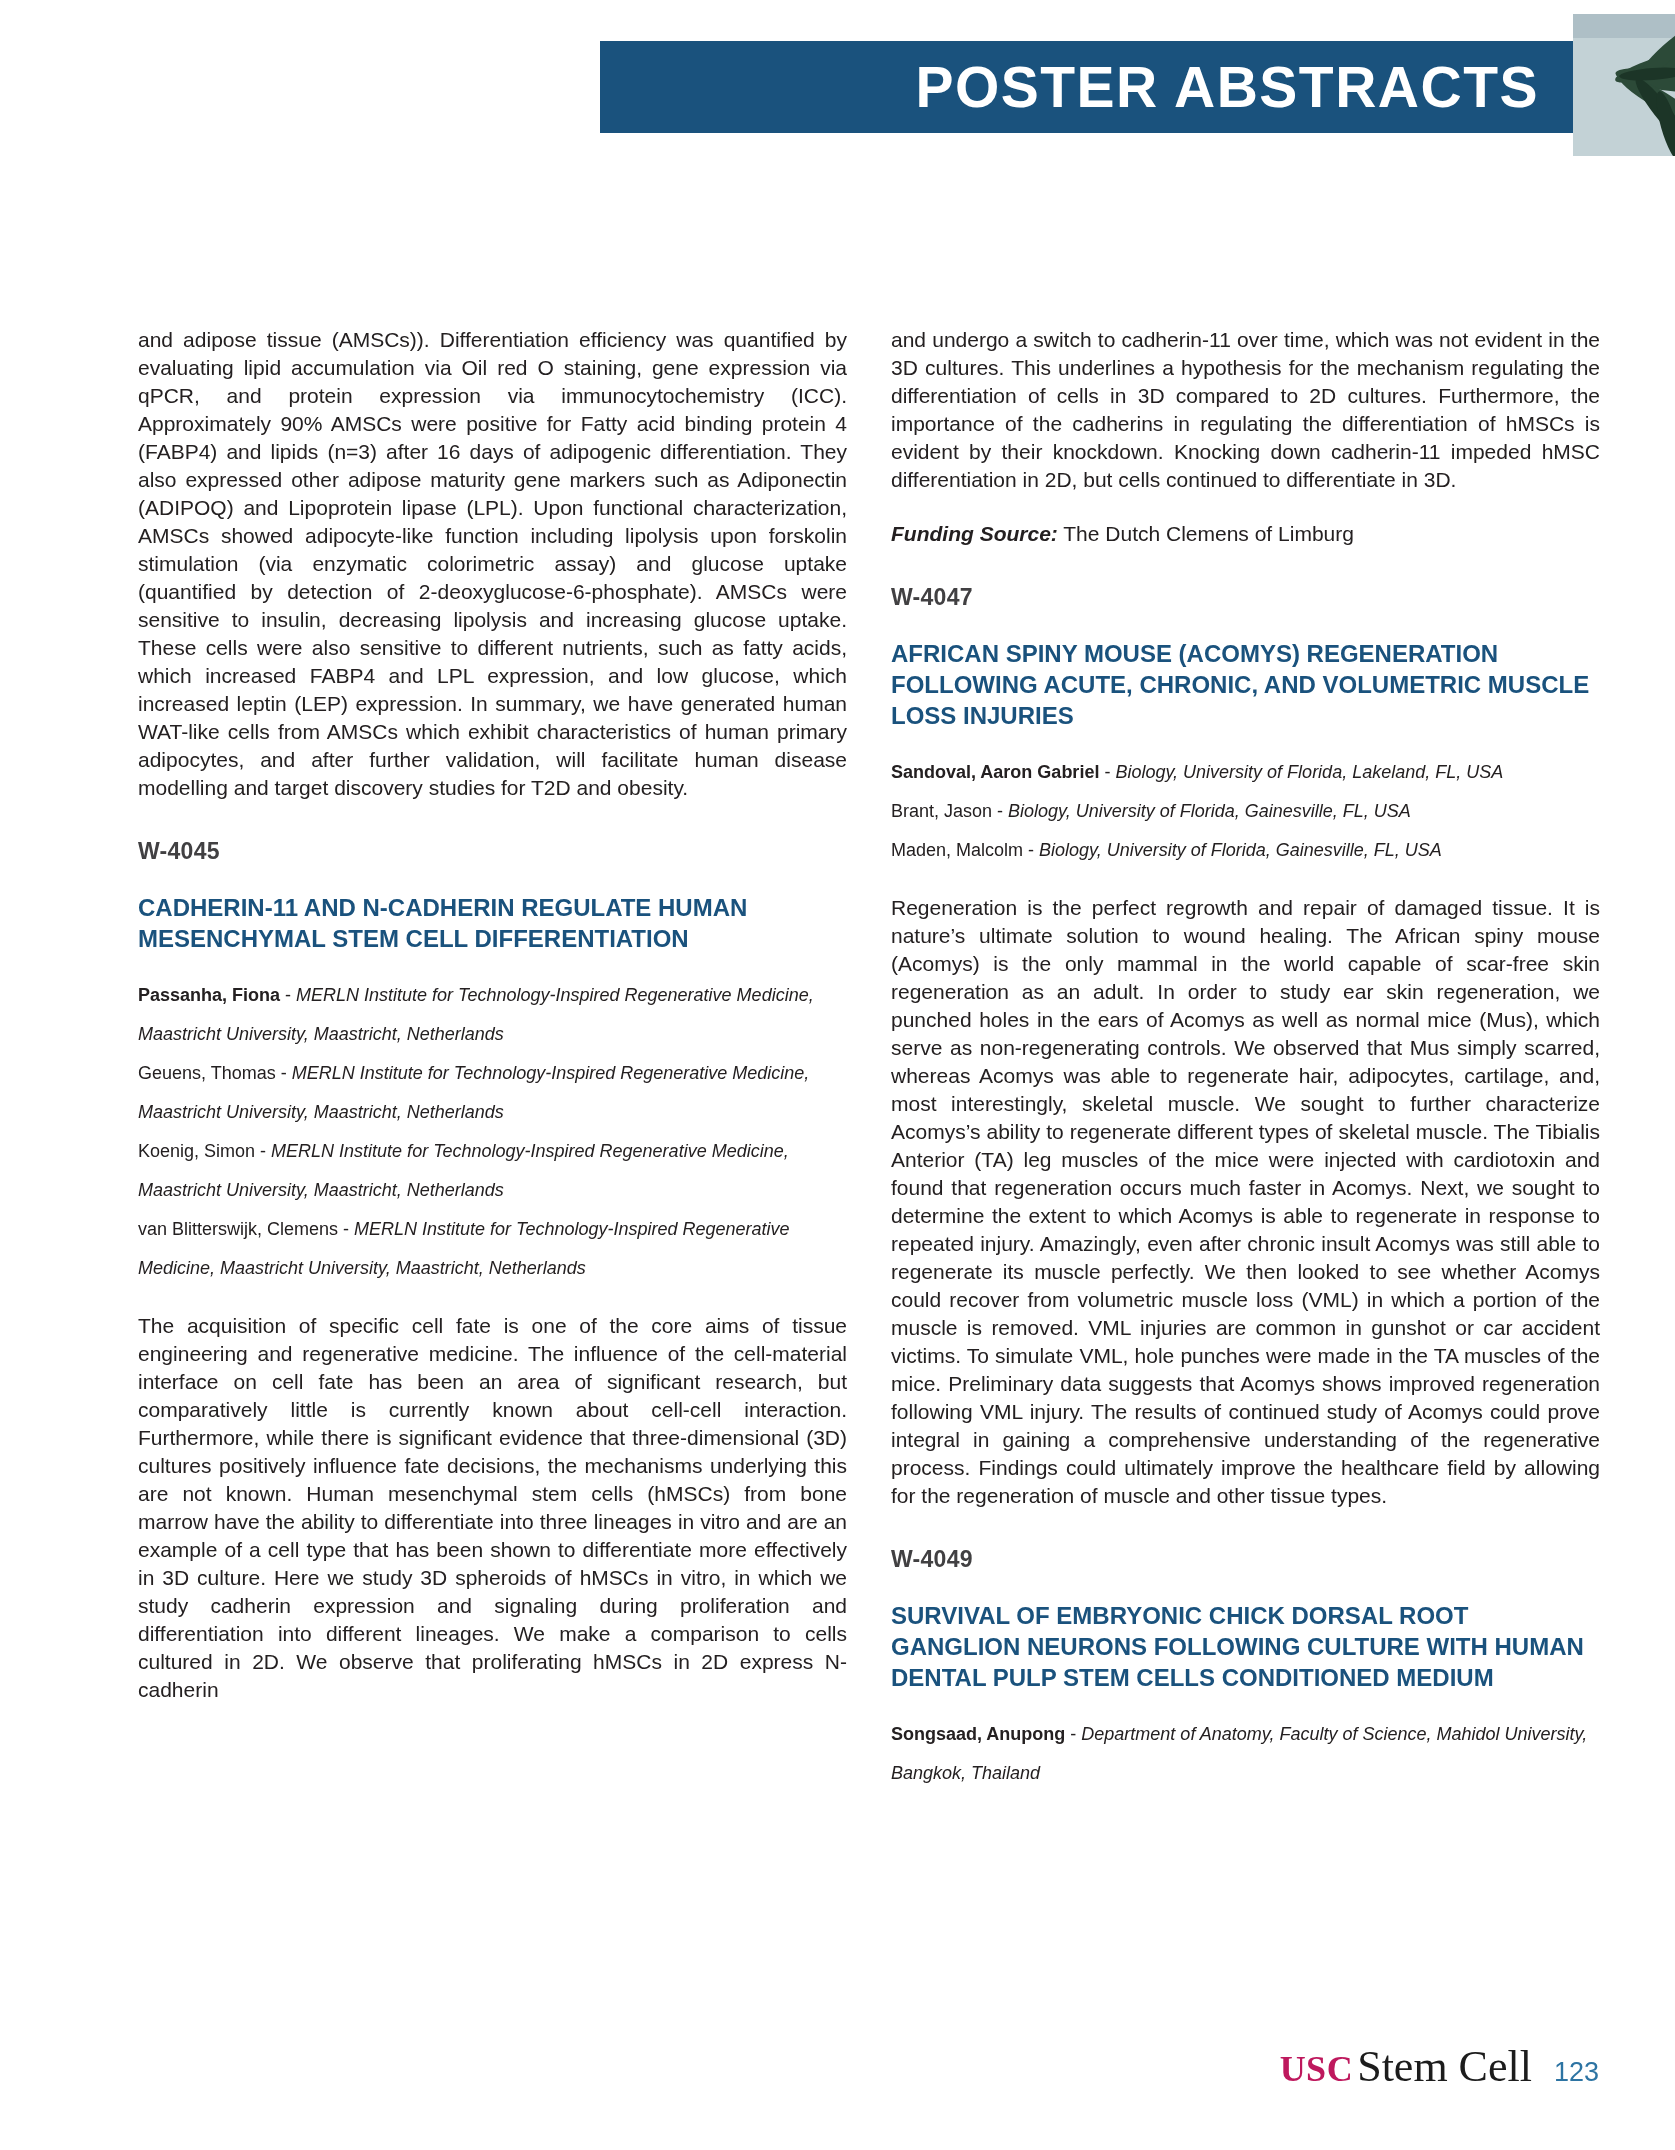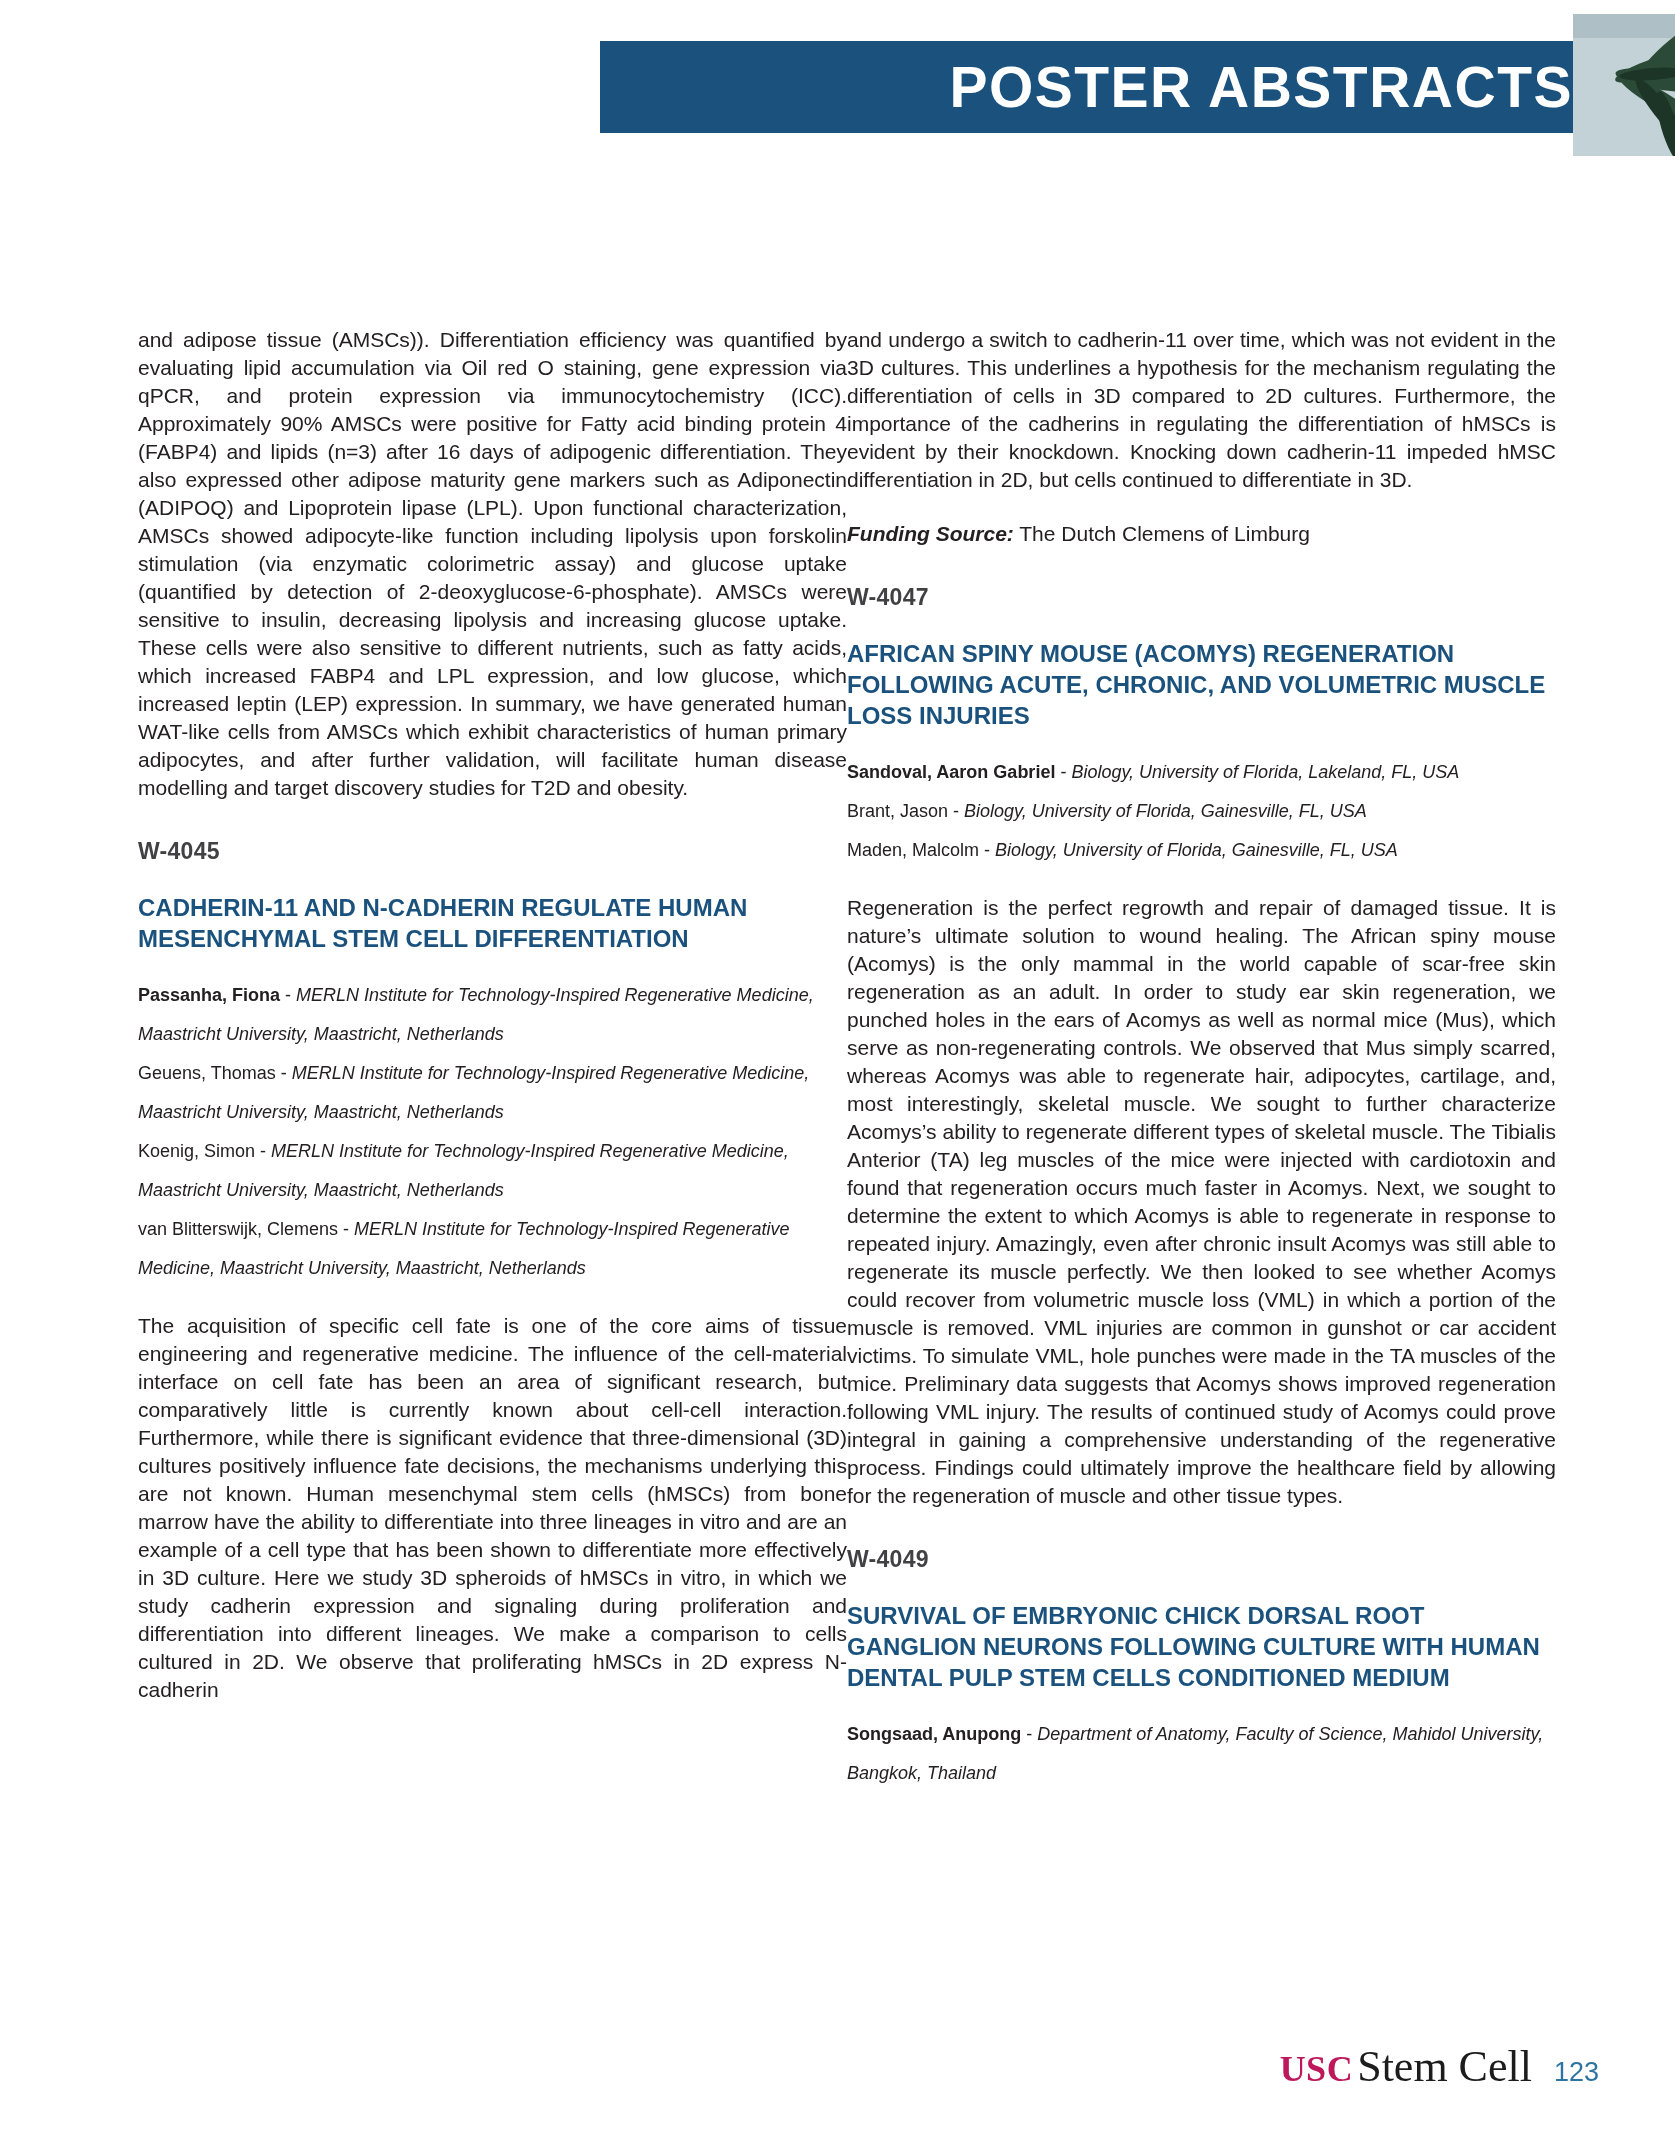--- a/index.html
+++ b/index.html
@@ -12,34 +12,35 @@
     overflow:hidden;
     font-family:"Liberation Sans", sans-serif;
     color:#242021;
   }
 
   
   .header-band {
     position:absolute; top:41px; left:600px; right:102px; height:92px;
     background:#1a527d;
     display:flex; align-items:center; justify-content:flex-end;
+    padding-right:34px;
   }
   .header-title {
     color:#ffffff; font-size:57px; font-weight:bold; letter-spacing:1.5px;
     font-family:"Liberation Sans", sans-serif;
   }
   .palm-photo {
     position:absolute; top:14px; right:0; width:102px; height:142px;
     display:block;
   }
 
   
   .content {
     position:absolute; top:326px; left:138px; width:1462px;
-    display:flex; 
+    display:flex; gap:44px;
   }
   .col { width:709px; }
 
   .body-para {
     font-size:21px; line-height:28px; text-align:justify;
   }
   .cont-para { margin-top:0; }
   .abs-code {
     margin-top:36px;
     font-size:23px; font-weight:bold; color:#414042; letter-spacing:0.3px;

